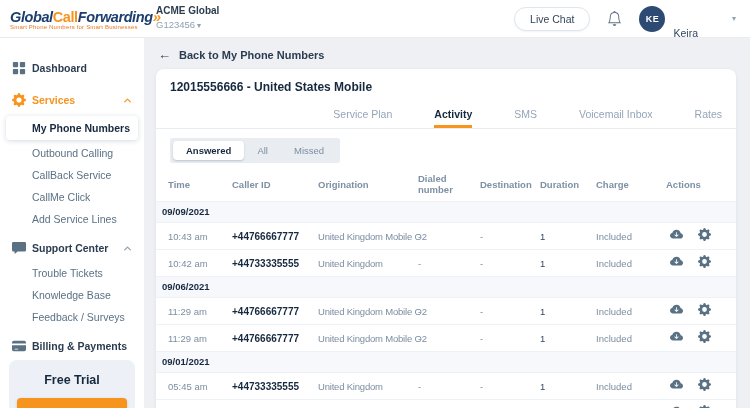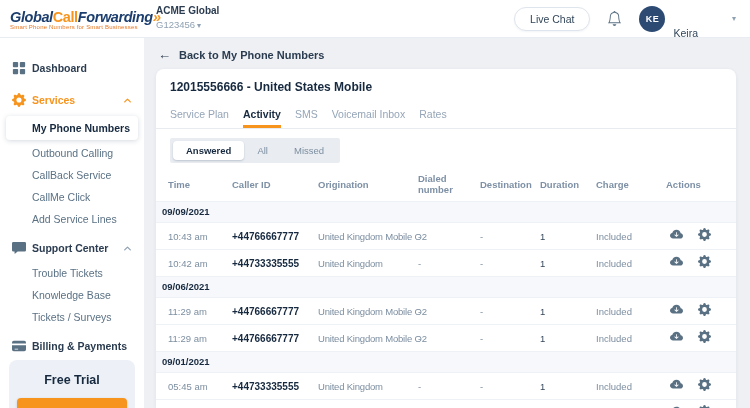--- a/index.html
+++ b/index.html
@@ -52,21 +52,21 @@
     padding:8px 14px; font-size:10.5px; font-weight:bold; font-family:inherit; cursor:pointer;
     box-shadow:0 1px 3px rgba(24,48,84,.2); }
   
   .content { flex:1; padding:6px 14px 0 12px; display:flex; flex-direction:column; }
   .back-link { display:flex; align-items:center; gap:8px; padding:3px 0 7px 2px; cursor:pointer; }
   .back-arrow { font-size:13px; color:#2b3c50; }
   .back-text { font-size:11px; font-weight:bold; color:#2b3c50; }
   .card { background:#fff; border-radius:8px 8px 0 0; box-shadow:0 1px 4px rgba(24,48,84,.07);
     flex:1; overflow:hidden; padding-top:11px; }
   .number-title { font-size:12px; font-weight:bold; color:#16293f; padding:0 14px; margin-bottom:9px; }
-  .tabs { display:flex; gap:14px; padding:0 14px; border-bottom:1px solid #e8ecf1; }
+  .tabs { display:flex; gap:42px; padding:0 14px; border-bottom:1px solid #e8ecf1;justify-content:flex-end; }
   .tab { font-size:10.5px; color:#95a5b8; padding:5px 0 8px; cursor:pointer; }
   .tab.active { color:#16293f; font-weight:bold; border-bottom:3px solid var(--accent); padding-bottom:5px; }
   .filters { margin:9px 14px 5px; display:inline-flex; align-self:flex-start;
     background:#e9edf2; border-radius:2px; padding:3px; }
   .seg-btn { border:none; background:transparent; font-family:inherit; font-size:9.5px; color:#7c8ea0;
     padding:4px 13px; border-radius:4px; cursor:pointer; }
   .seg-btn.active { background:#fff; color:#16293f; font-weight:bold; box-shadow:0 1px 2px rgba(16,42,67,.2); }
   table { width:100%; border-collapse:collapse; table-layout:fixed; }
   th { text-align:left; font-size:9.5px; font-weight:bold; color:#7d90a5; padding:5px 6px 6px; }
   th:first-child, td:first-child { padding-left:12px;margin-left:40px; }
@@ -163,21 +163,21 @@
             </svg>
           </span>
         </div>
         <div class="nav-sub">
           <span class="nav-label">Trouble Tickets</span>
         </div>
         <div class="nav-sub">
           <span class="nav-label">Knowledge Base</span>
         </div>
         <div class="nav-sub">
-          <span class="nav-label">Tickets / Surveys</span>
+          <span class="nav-label">Feedback / Surveys</span>
         </div>
         <div class="nav-item">
           <span class="nav-ico">
             <svg viewBox="0 0 16 16" fill="currentColor">
               <path d="M0 4a2 2 0 0 1 2-2h12a2 2 0 0 1 2 2v1H0V4z"></path>
               <path d="M0 7v5a2 2 0 0 0 2 2h12a2 2 0 0 0 2-2V7H0zm3 4h4v1H3v-1z"></path>
             </svg>
           </span>
           <span class="nav-label">Billing &amp; Payments</span>
         </div>

